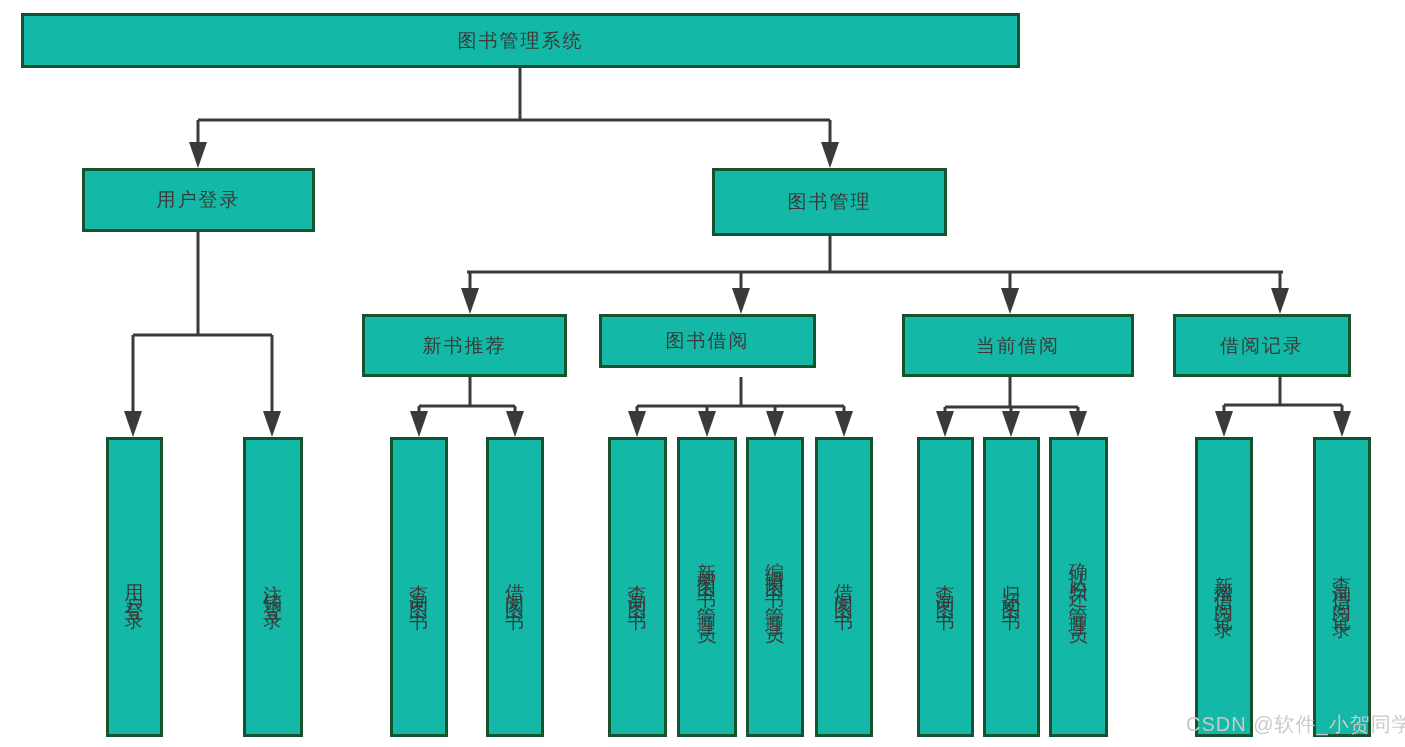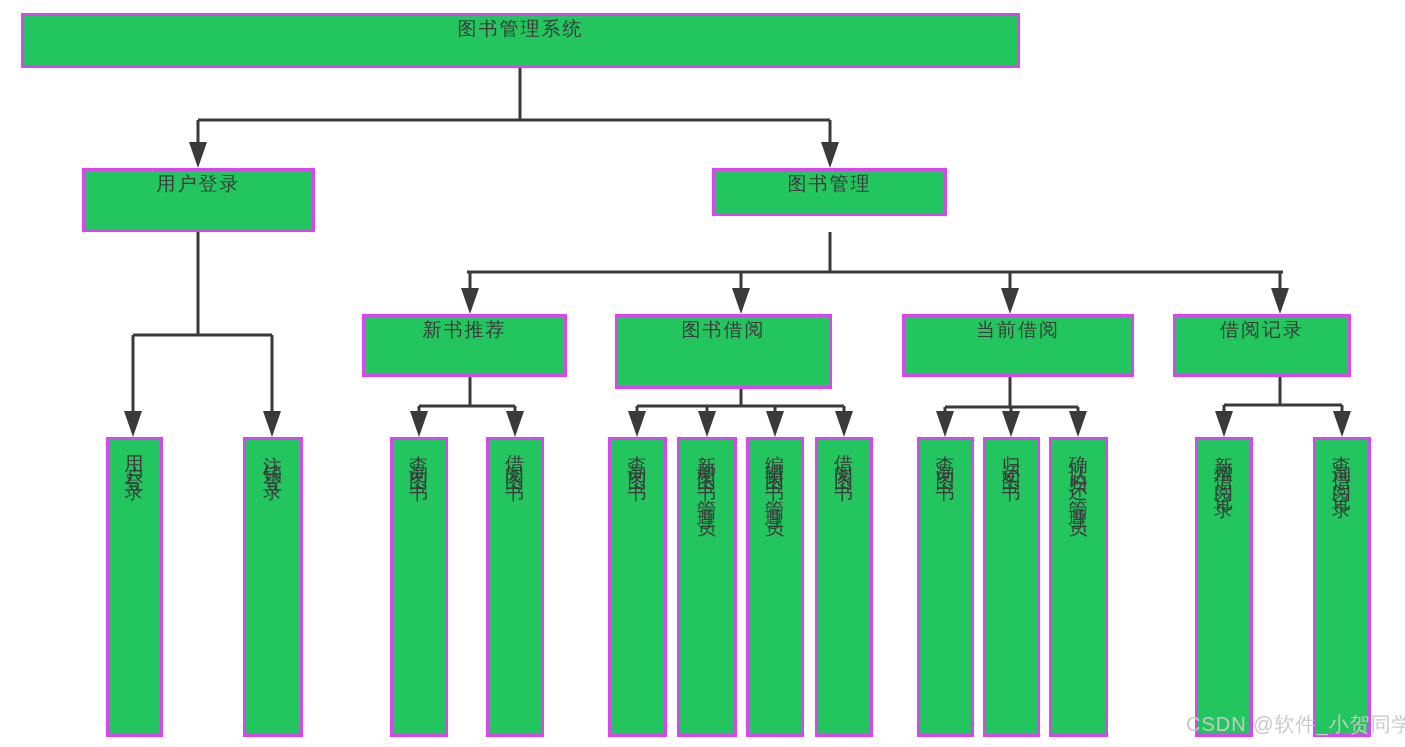--- a/index.html
+++ b/index.html
@@ -4,22 +4,22 @@
 <style>
   html,body { margin:0; padding:0; background:#ffffff; }
   body { font-family:"Liberation Sans","DejaVu Sans",sans-serif; }
   #canvas {
     position:relative; width:1405px; height:747px;
     background:#ffffff; overflow:hidden;
   }
   #connectors { position:absolute; left:0; top:0; z-index:0; }
   .box {
     position:absolute; z-index:1; box-sizing:border-box;
-    background:#22c55e; border:3px solid #d946ef;
-    display:flex; justify-content:center;
+    background:#14b8a6; border:3px solid #14532d;
+    display:flex; align-items:center; justify-content:center;
     color:#3a3a3a;
   }
   .box.h span { font-size:19px; letter-spacing:2px; white-space:nowrap; }
   .box.v .vtext {
     writing-mode:vertical-rl; text-orientation:mixed;
     font-size:19px; letter-spacing:9px; line-height:1;
   }
   #watermark {
     position:absolute; z-index:2; left:1186px; top:711px;
     font-size:20px; letter-spacing:1px; color:#c9c9c9; white-space:nowrap;
@@ -66,28 +66,28 @@
       </g>
   </svg>
 
   <div class="box h" style="left:21px;top:13px;width:999px;height:55px">
     <span>图书管理系统</span>
   </div>
 
   <div class="box h" style="left:82px;top:168px;width:233px;height:64px">
     <span>用户登录</span>
   </div>
-  <div class="box h" style="left:712px;top:168px;width:235px;height:48px">
+  <div class="box h" style="left:712px;top:168px;width:235px;height:68px">
     <span>图书管理</span>
   </div>
 
   <div class="box h" style="left:362px;top:314px;width:205px;height:63px">
     <span>新书推荐</span>
   </div>
-  <div class="box h" style="left:615px;top:314px;width:217px;height:75px">
+  <div class="box h" style="left:599px;top:314px;width:217px;height:54px">
     <span>图书借阅</span>
   </div>
   <div class="box h" style="left:902px;top:314px;width:232px;height:63px">
     <span>当前借阅</span>
   </div>
   <div class="box h" style="left:1173px;top:314px;width:178px;height:63px">
     <span>借阅记录</span>
   </div>
 
   <div class="box v" style="left:106px;top:437px;width:57px;height:300px">

